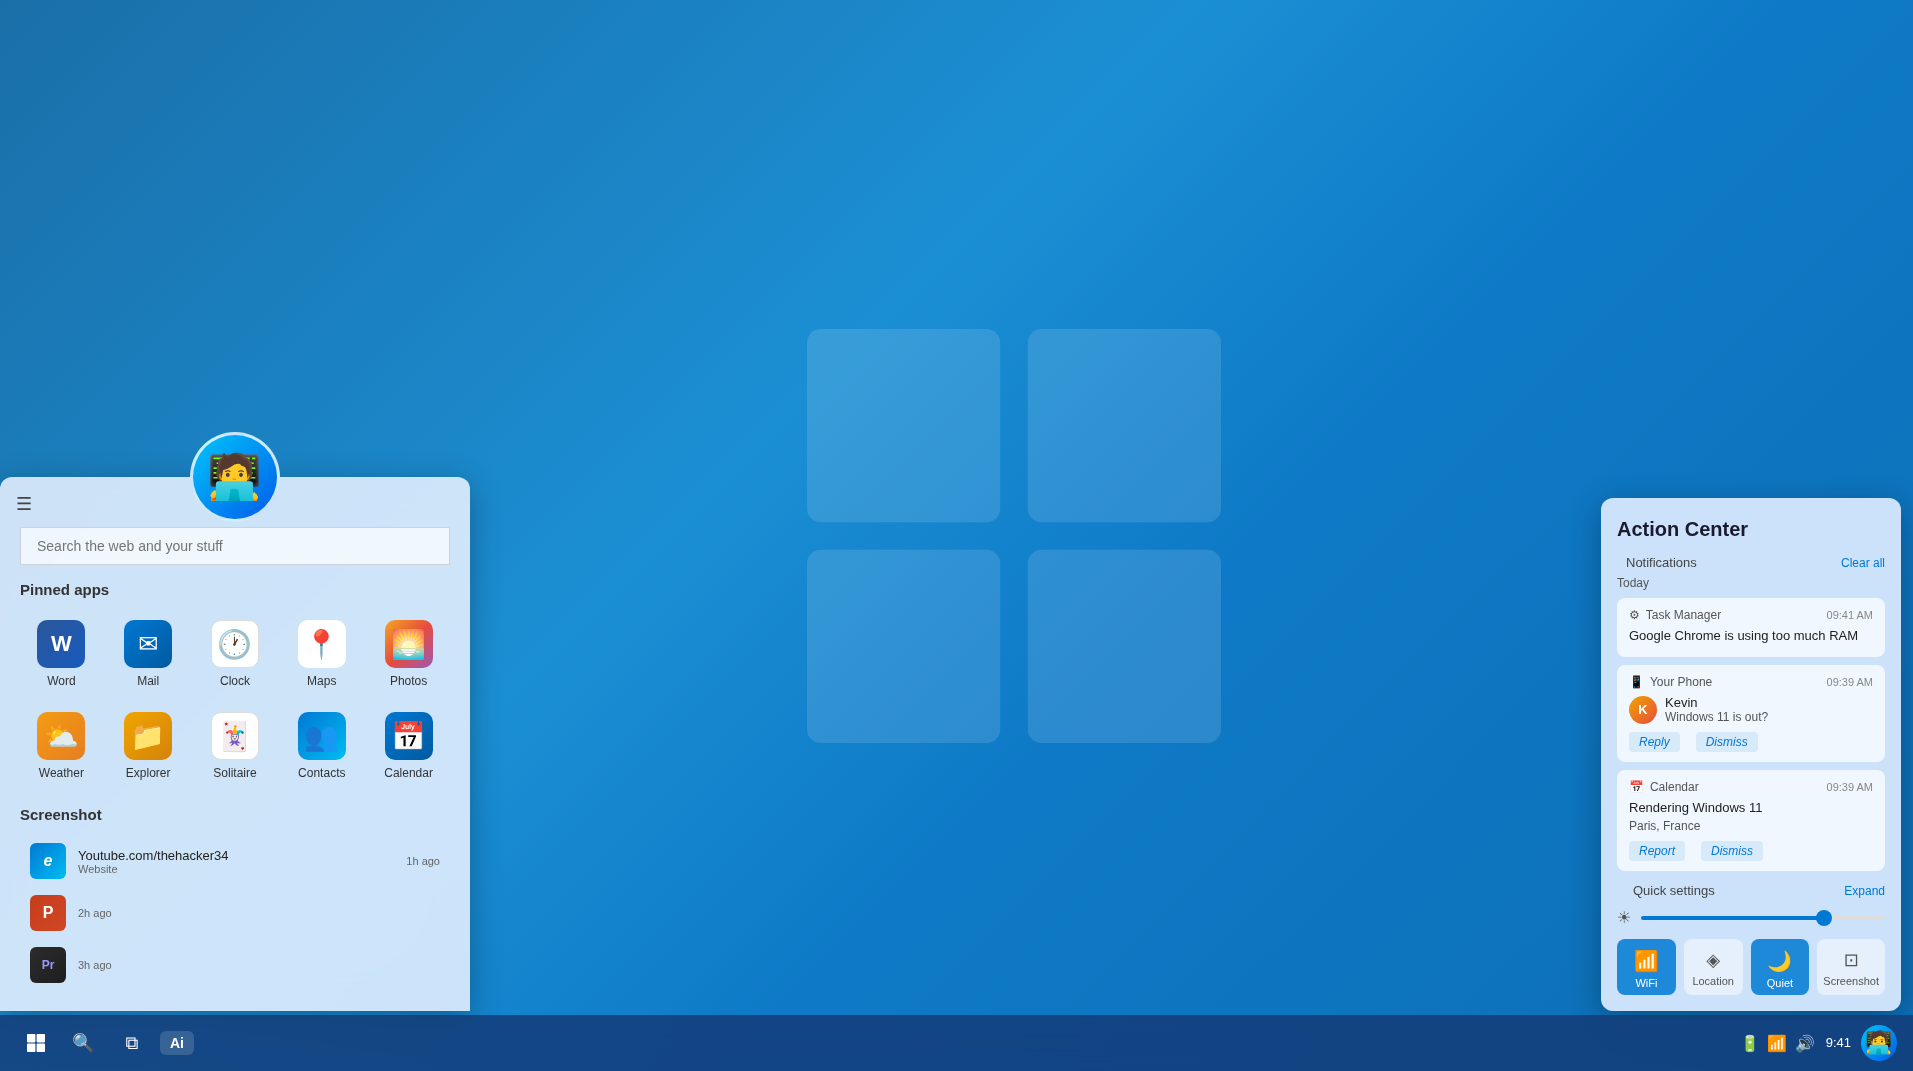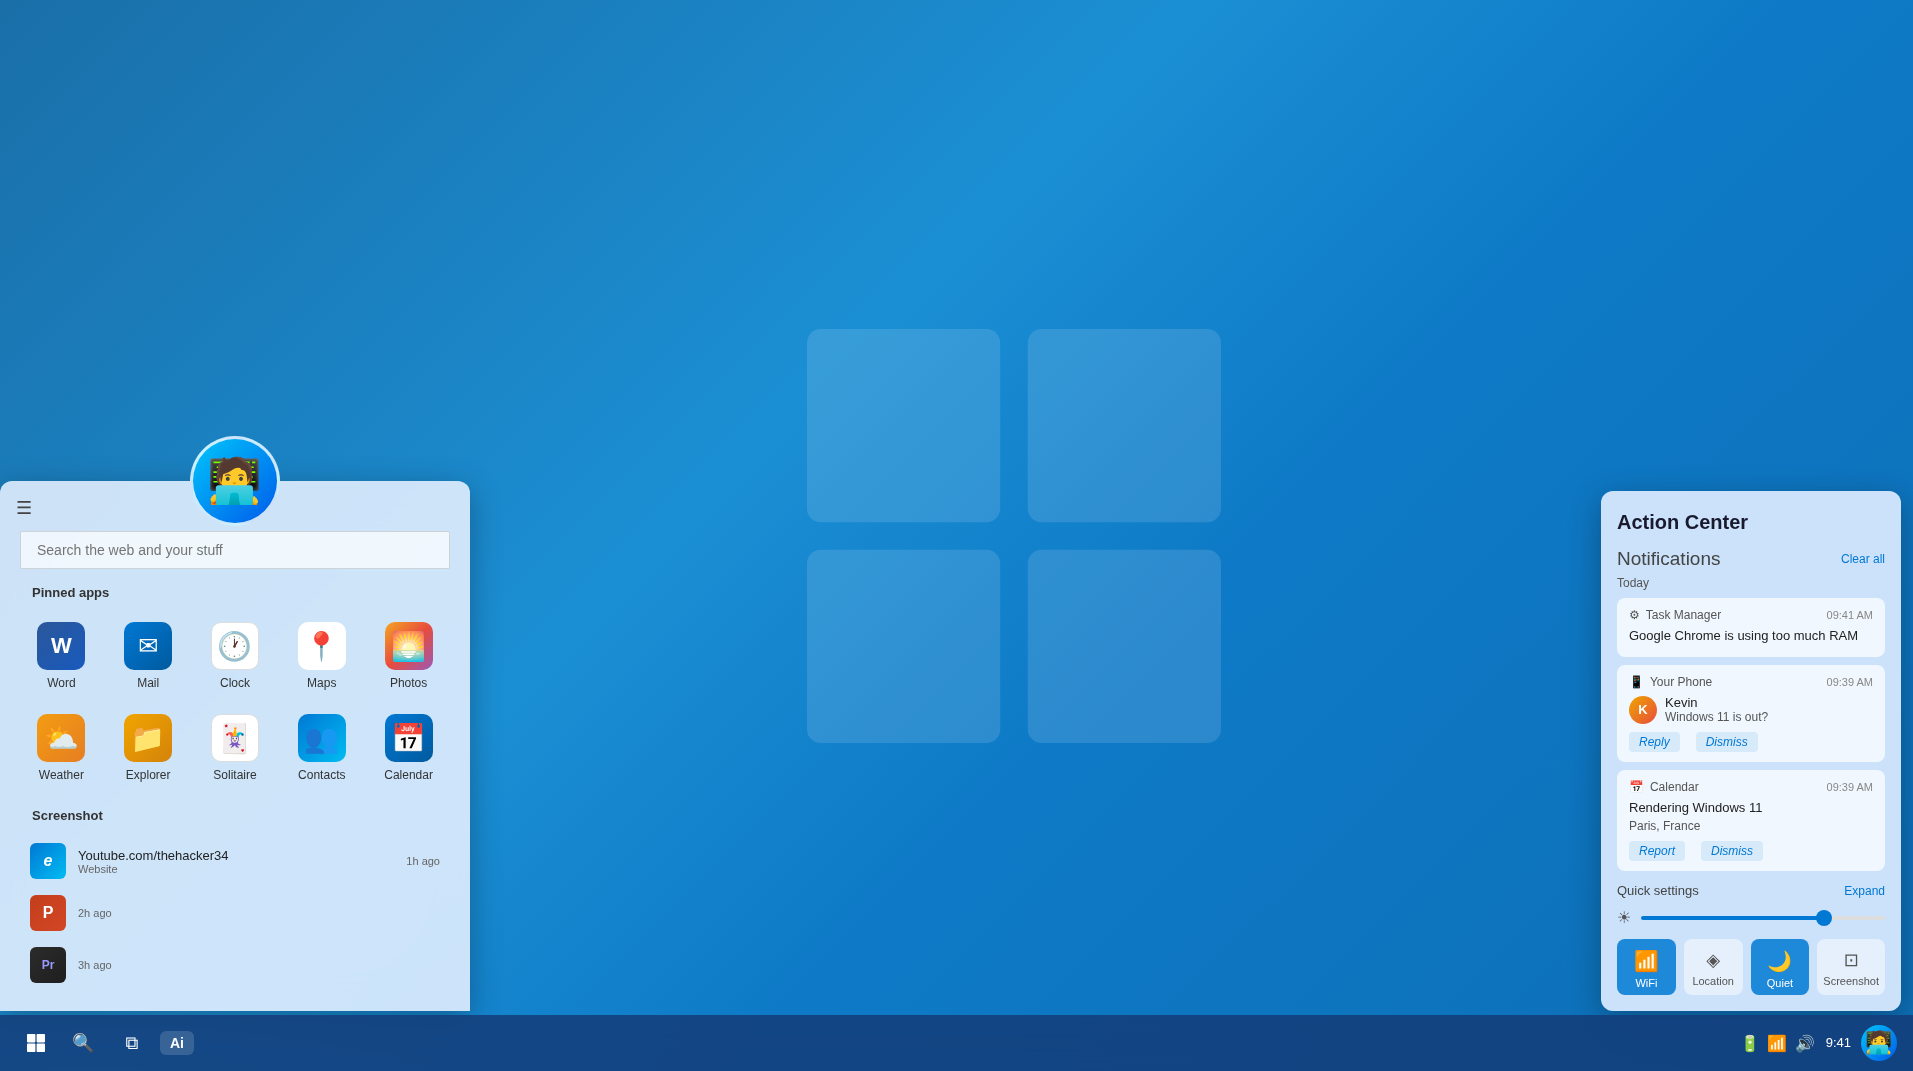--- a/index.html
+++ b/index.html
@@ -47,24 +47,24 @@
       padding: 10px 16px;
       border-radius: 2px;
       border: 1px solid rgba(0,0,0,0.15);
       background: rgba(255,255,255,0.7);
       font-size: 14px;
       color: #555;
       outline: none;
     }
 
     .section-title {
-      font-size: 13px;
+      font-size: 15px;
       font-weight: 600;
       color: #333;
-      padding: 0 32px;
+      padding: 0 20px;
       margin-bottom: 12px;
     }
 
     .pinned-apps {
       display: grid;
       grid-template-columns: repeat(5, 1fr);
       gap: 4px;
       padding: 0 20px;
       margin-bottom: 16px;
     }
@@ -242,23 +242,24 @@
     }
 
     .ac-notif-header {
       display: flex;
       justify-content: space-between;
       align-items: center;
       margin-bottom: 6px;
     }
 
     .ac-notif-label {
-      font-size: 19px;
+      font-size: 13px;
       color: #444;
       font-weight: 500;
+      margin-left: 9px;
     }
 
     .ac-clear-all {
       font-size: 12px;
       color: #0078d4;
       cursor: pointer;
     }
 
     .ac-today {
       font-size: 12px;
@@ -337,20 +338,21 @@
     
     .qs-section {
       margin-top: 12px;
     }
 
     .qs-header {
       display: flex;
       justify-content: space-between;
       align-items: center;
       margin-bottom: 10px;
+      margin-left: 16px;
     }
 
     .qs-label {
       font-size: 13px;
       color: #444;
       font-weight: 500;
     }
 
     .qs-expand {
       font-size: 12px;

